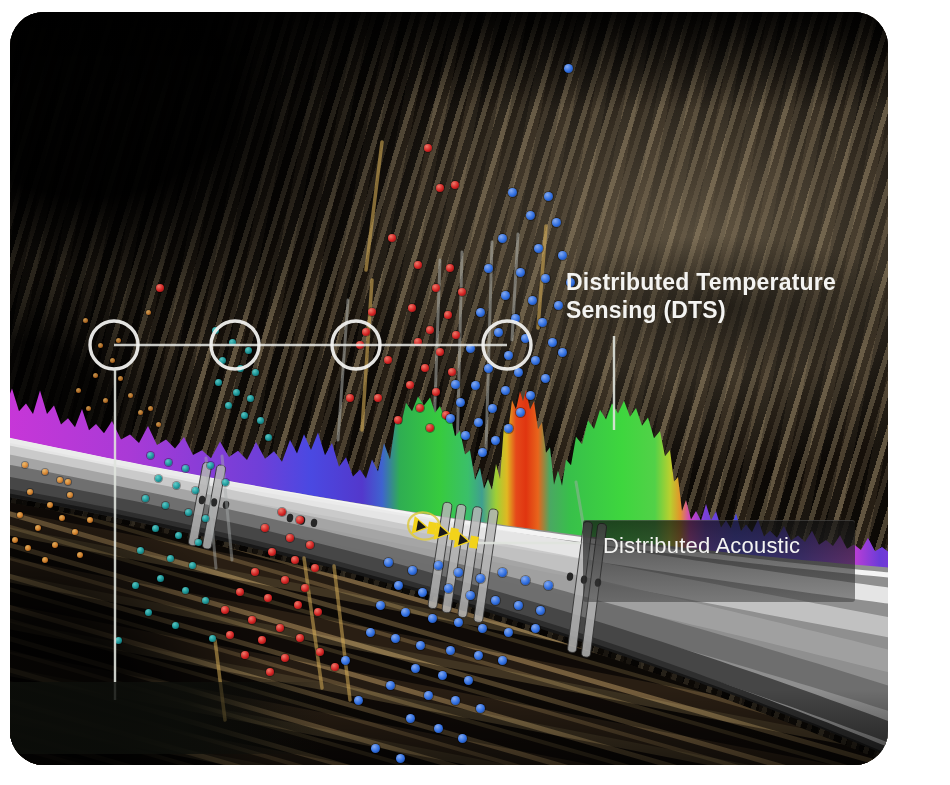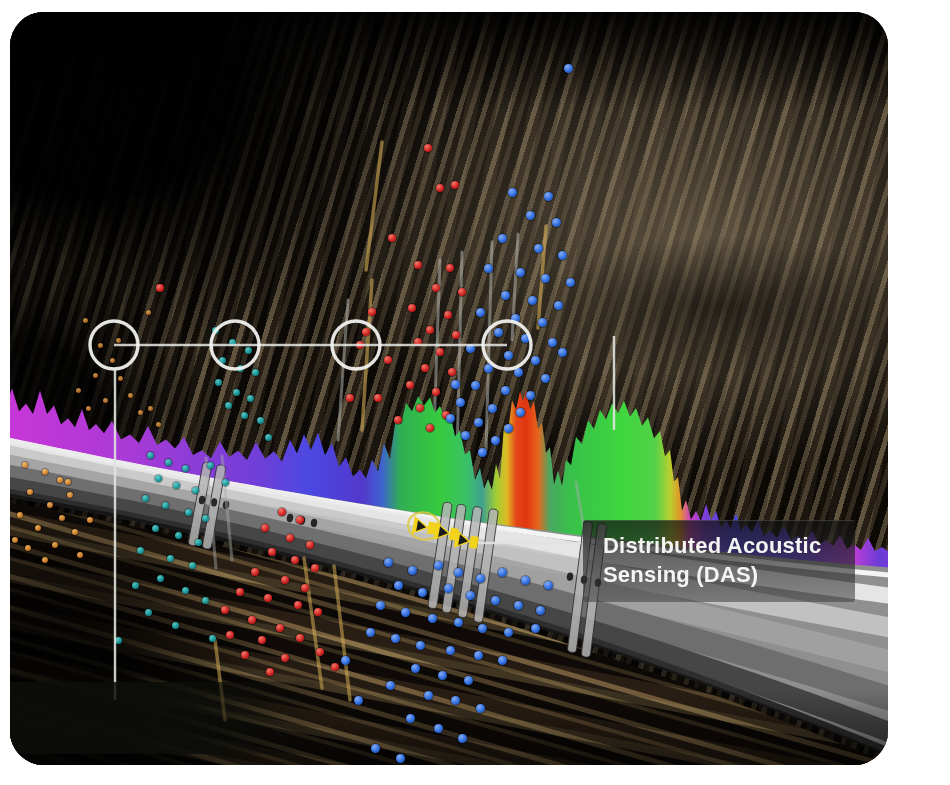--- a/index.html
+++ b/index.html
@@ -26,21 +26,21 @@
   #vg-bottom{background:linear-gradient(0deg, rgba(0,0,0,0.55), rgba(0,0,0,0) 10%);}
   svg.layer{overflow:visible;}
   
   .dot{position:absolute;border-radius:50%;}
   
   .lbl{position:absolute;color:#f4f4f2;font-weight:700;letter-spacing:0.2px;}
   #dts-label{left:556px;top:256px;font-size:23px;line-height:28px;}
   #das-box{left:573px;top:508px;width:272px;height:82px;border-radius:3px;
            background:linear-gradient(180deg, rgba(18,18,18,0.74), rgba(62,62,62,0.55));
            box-shadow:inset 0 1px 0 rgba(255,255,255,0.15);}
-  #das-box .lines{padding:11px 0 0 20px;font-size:22px;line-height:29px;color:#f4f4f2;font-weight:700;}
+  #das-box .lines{padding:11px 0 0 20px;font-size:22px;line-height:29px;color:#f4f4f2;font-weight:400;}
   #micro-band{left:0;top:670px;width:318px;height:72px;
               background:linear-gradient(90deg, rgba(12,14,10,0.85) 55%, rgba(12,14,10,0));}
   #micro-label{left:56px;top:701px;font-size:25px;}
   .lbl div{display:block;}
 </style>
 </head>
 <body>
 
 <div id="page">
   <div id="scene">
@@ -377,23 +377,26 @@
           <path d="M4 0 L-12 -9 L-12 9 Z" fill="#f2d31b"></path>
           <path d="M1 0 L-8 -5.5 L-8 5.5 Z" fill="#191919"></path>
         </g>
         <g transform="translate(457,529) rotate(10)">
           <path d="M3 -6 L11 -6 L11 6 L3 6 Z" fill="#f2d31b"></path>
           <path d="M4 0 L-12 -9 L-12 9 Z" fill="#f2d31b"></path>
           <path d="M1 0 L-8 -5.5 L-8 5.5 Z" fill="#191919"></path>
         </g>
       </svg>
 
+    <div class="lbl" id="dts-label">
+      <div>Distributed Temperature</div>
+      <div>Sensing (DTS)</div>
+    </div>
 
     <div class="lbl" id="das-box">
       <div class="lines">
         <div>Distributed Acoustic</div>
-        <div>Sensing (DAS)</div>
       </div>
     </div>
 
     <div class="vg" id="micro-band"></div>
   </div>
 </div>
 
 </body></html>

